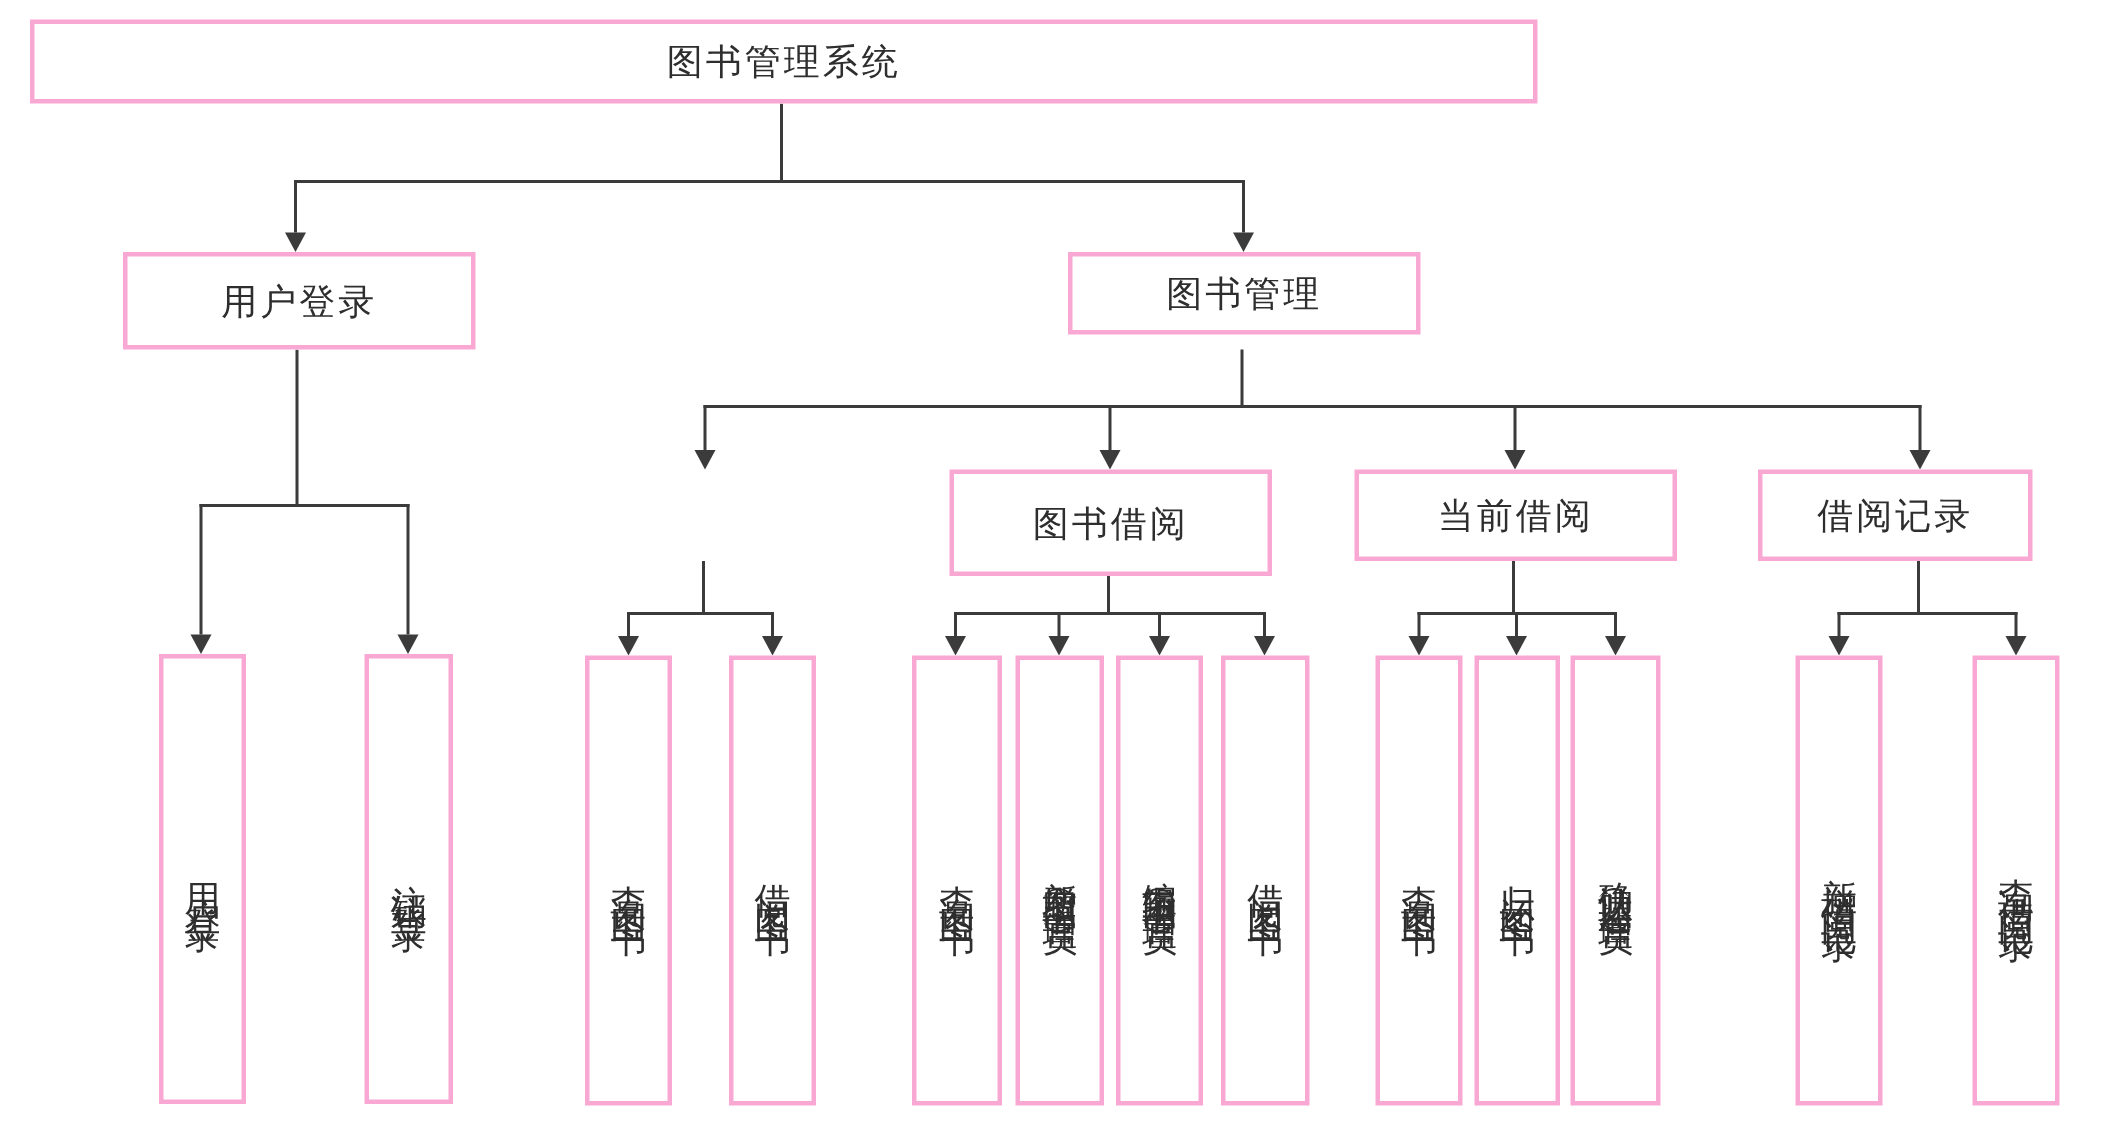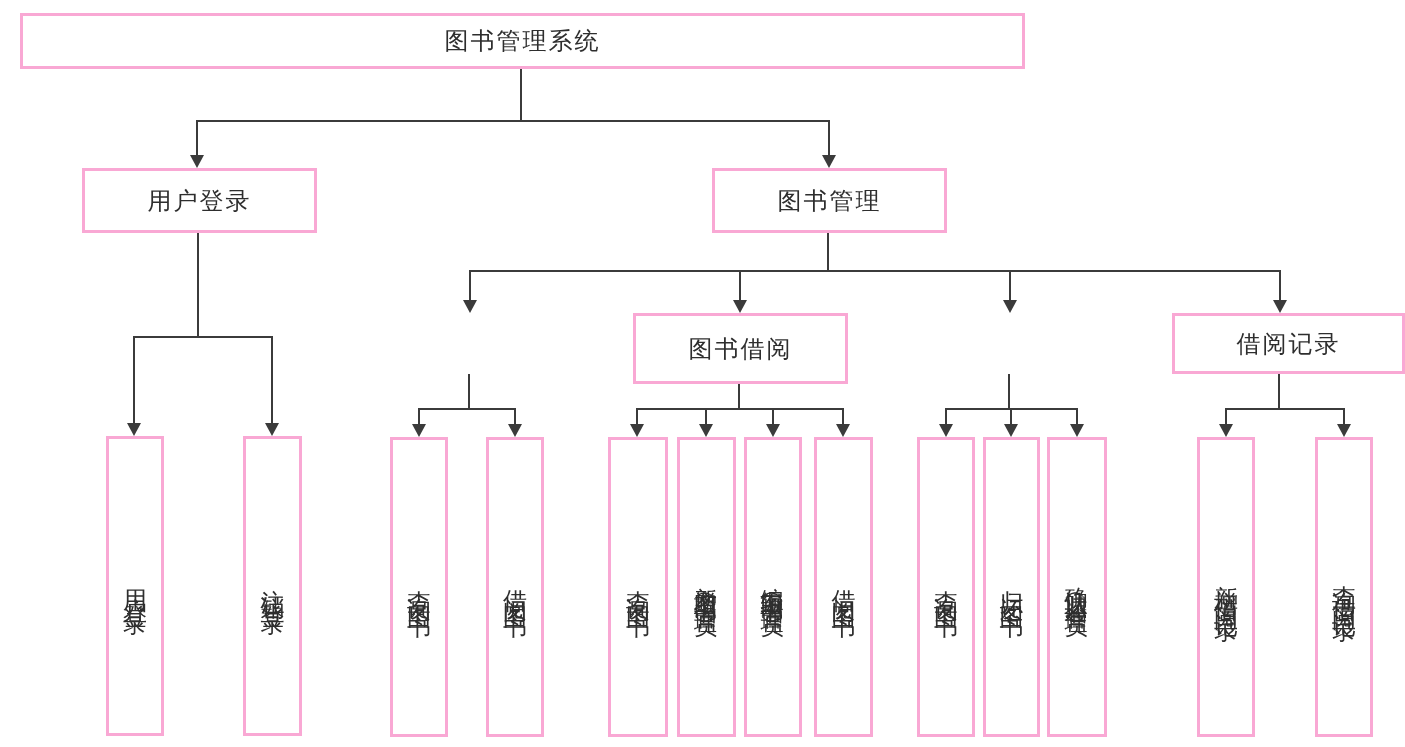--- a/index.html
+++ b/index.html
@@ -70,28 +70,31 @@
 
 <div id="diagram">
 
   <div class="box" style="left:20px; top:13px; width:1005px; height:56px;">
     <span>图书管理系统</span>
   </div>
 
   <div class="box" style="left:82px; top:168px; width:235px; height:65px;">
     <span>用户登录</span>
   </div>
-  <div class="box" style="left:712px; top:168px; width:235px; height:65px;">
+  <div class="box" style="left:712px; top:168px; width:235px; height:55px;">
     <span>图书管理</span>
   </div>
 
   <div class="box" style="left:633px; top:313px; width:215px; height:71px;">
     <span>图书借阅</span>
   </div>
-  <div class="box" style="left:1172px; top:313px; width:233px; height:61px;">
+  <div class="box" style="left:903px; top:313px; width:215px; height:61px;">
+    <span>当前借阅</span>
+  </div>
+  <div class="box" style="left:1172px; top:313px; width:183px; height:61px;">
     <span>借阅记录</span>
   </div>
 
   <div class="box leaf" style="left:106px; top:436px; width:58px; height:300px;">
     <span>用户登录</span>
   </div>
   <div class="box leaf" style="left:243px; top:436px; width:59px; height:300px;">
     <span>注销登录</span>
   </div>
 

